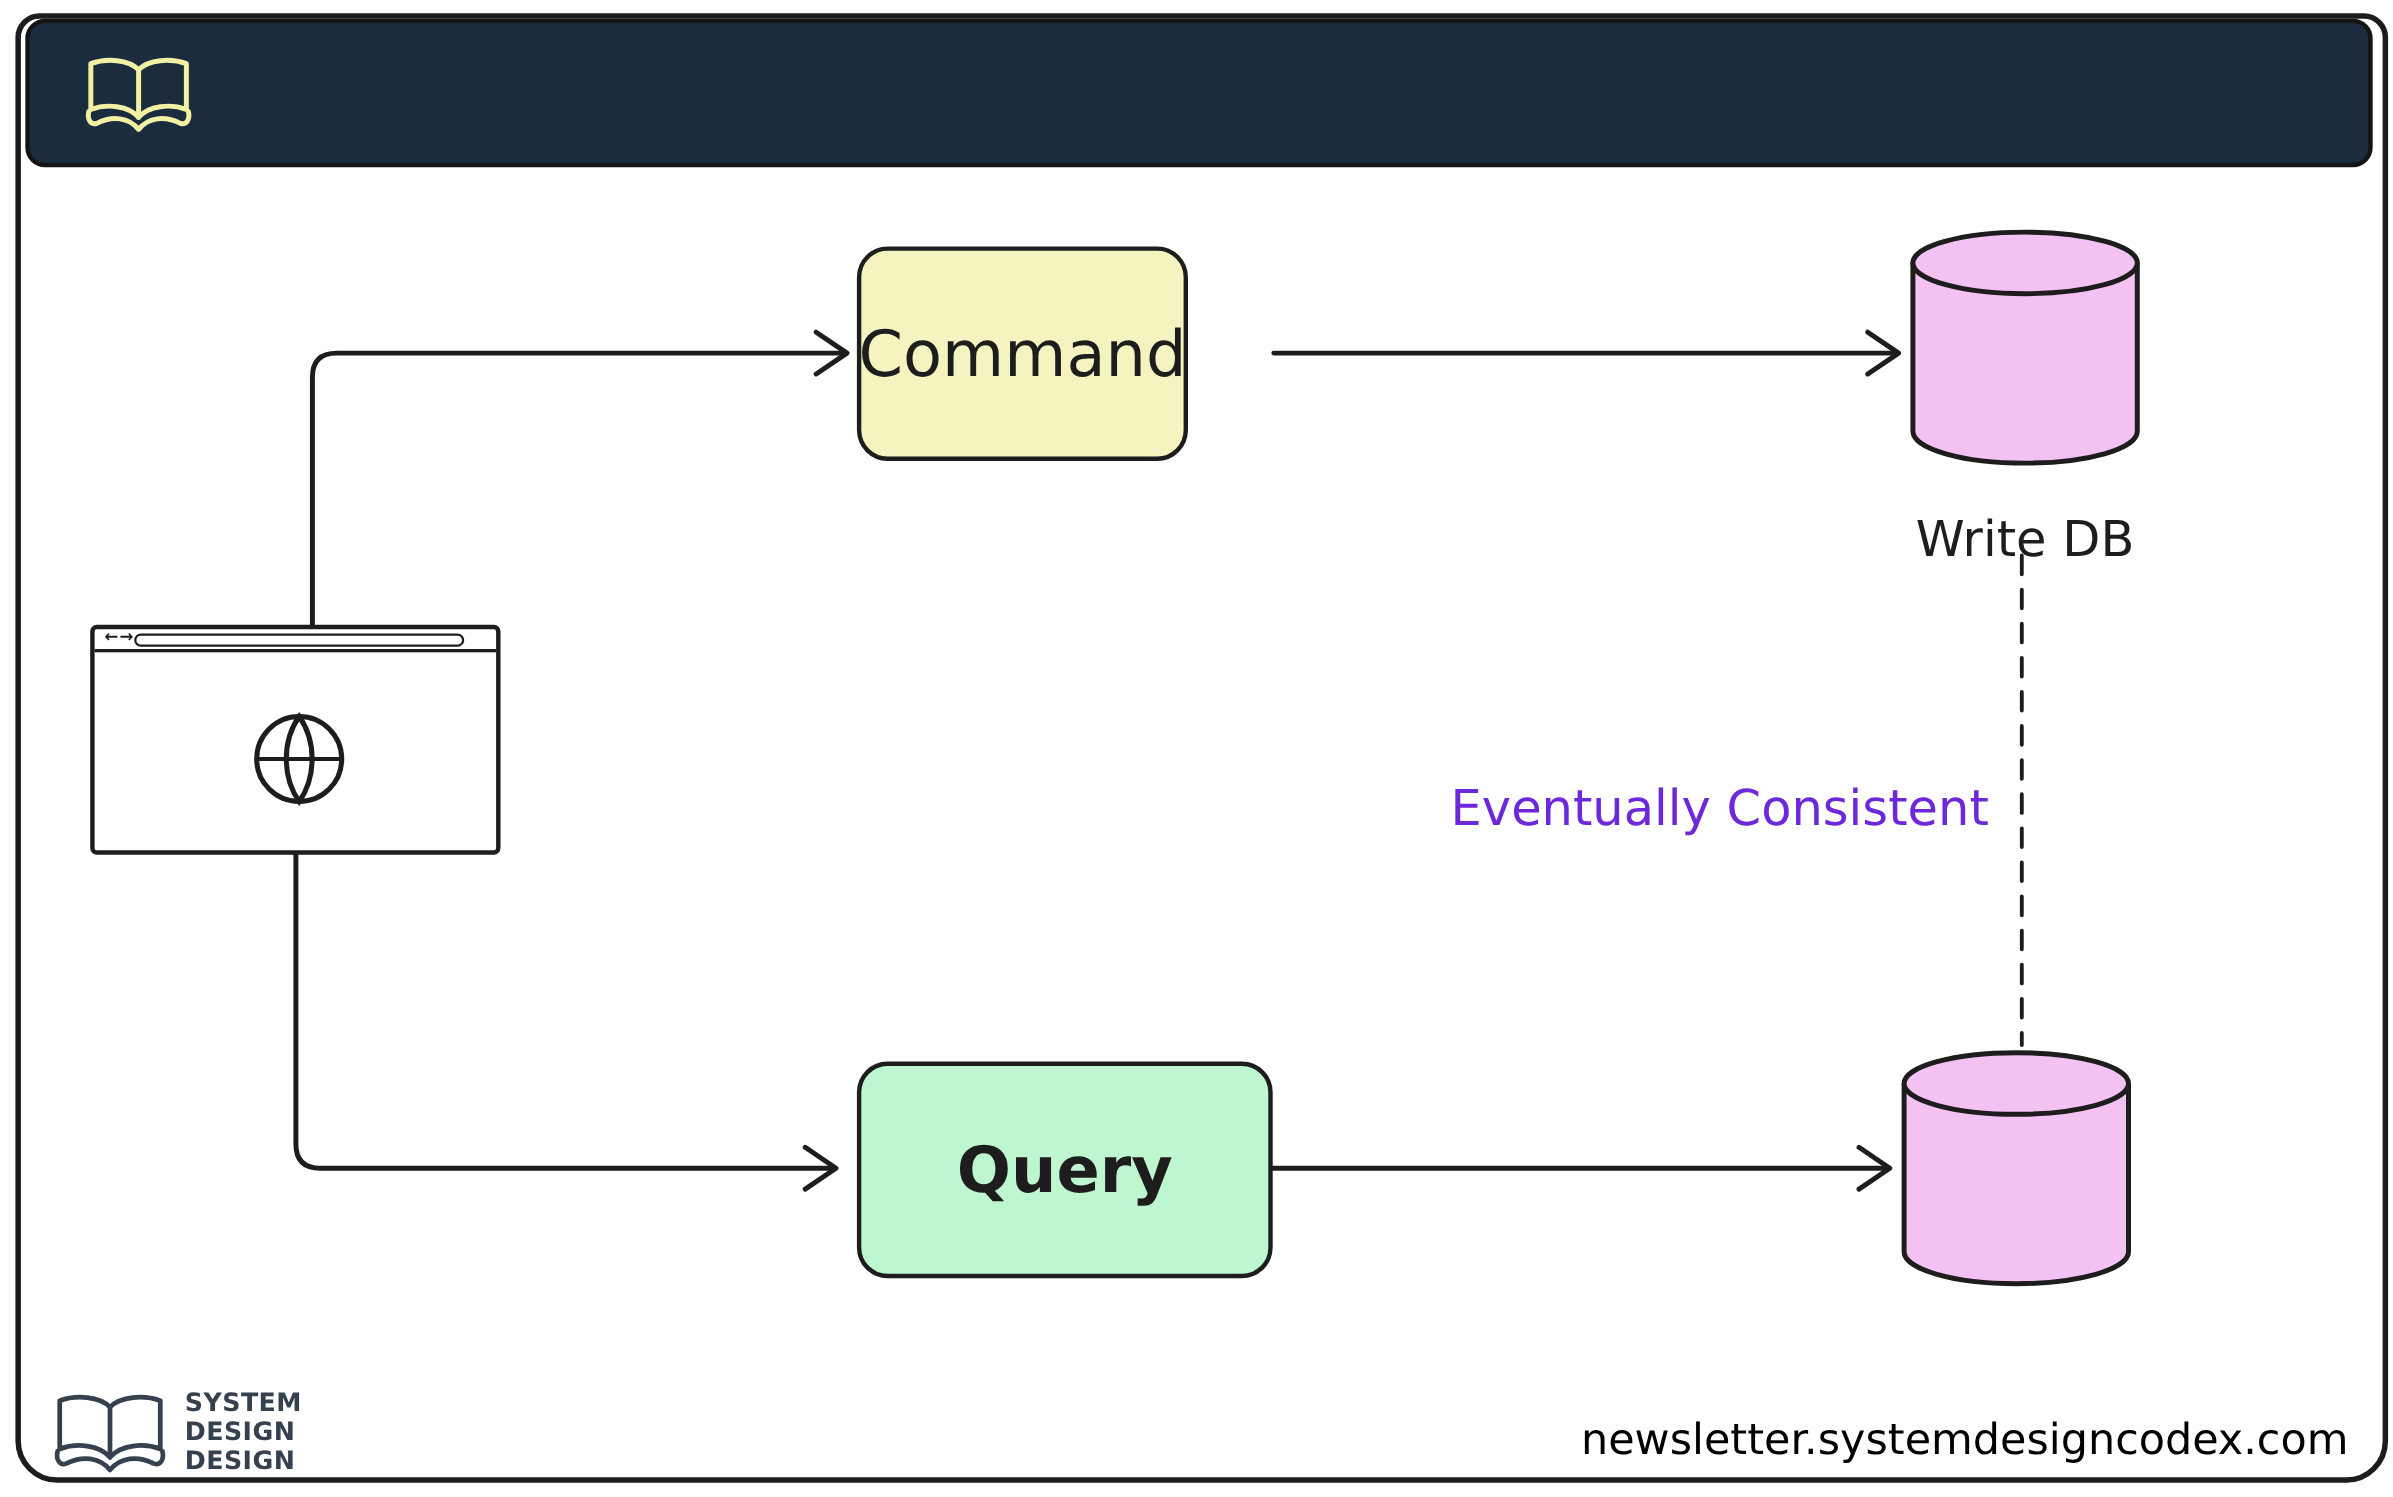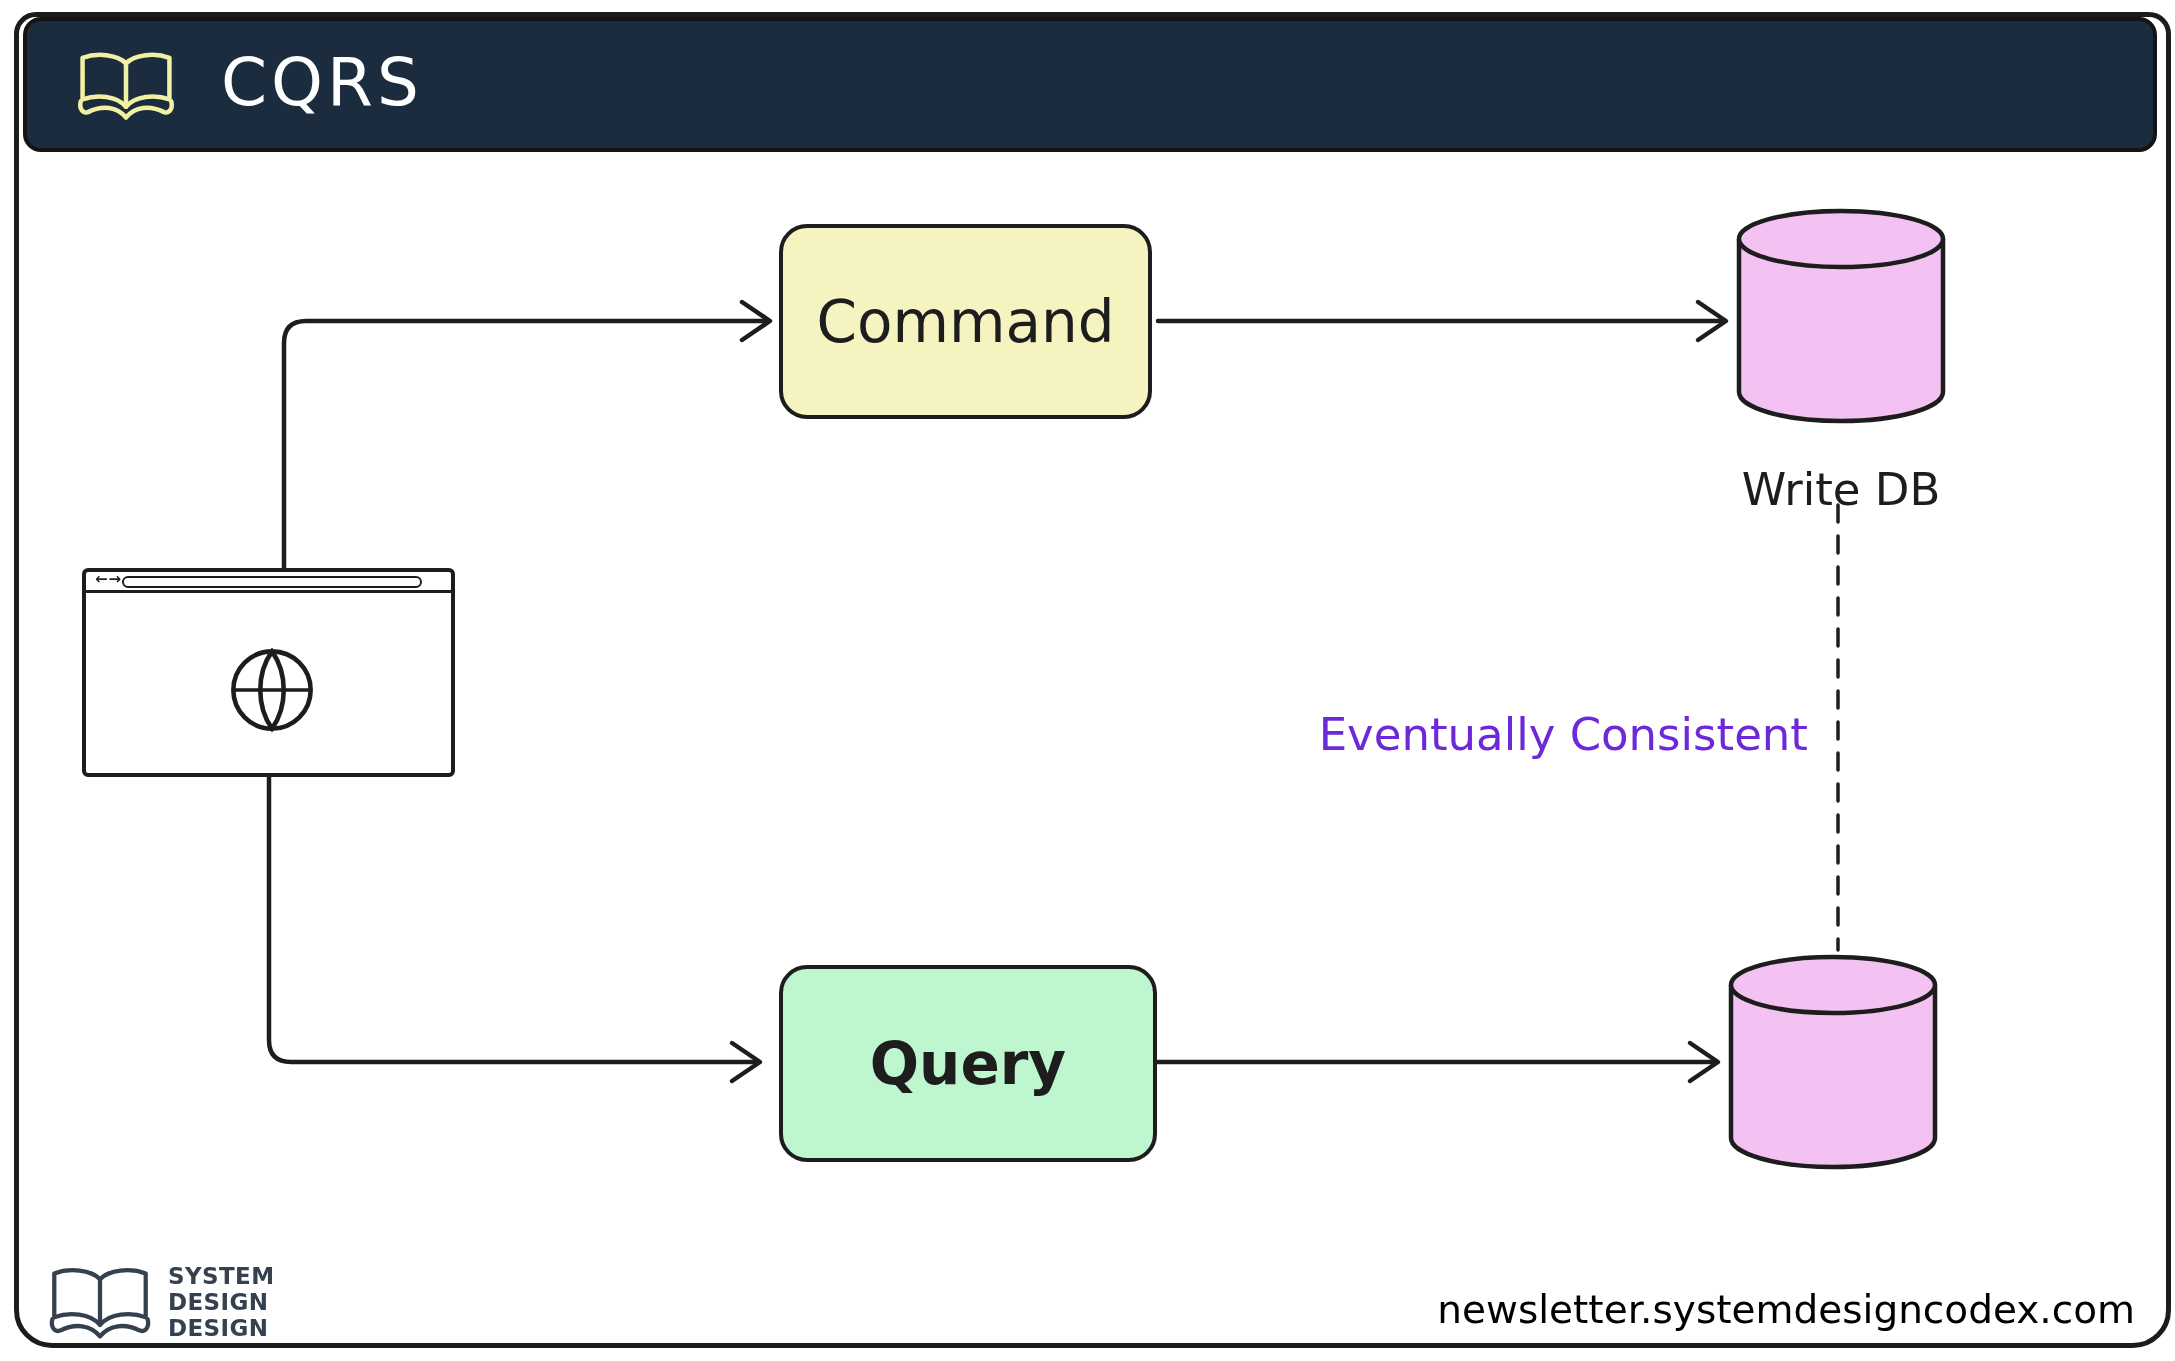--- a/index.html
+++ b/index.html
@@ -18,21 +18,21 @@
   }
   .header-title{
     color:#ffffff;font-size:66px;letter-spacing:4px;margin-left:36px;margin-top:-4px;
   }
   .connectors{position:absolute;left:0;top:0;z-index:1;pointer-events:none;}
   .node{
     position:absolute;display:flex;align-items:center;justify-content:center;
     border:4.5px solid #1d1d1d;border-radius:28px;box-sizing:border-box;
     font-size:58px;z-index:2;
   }
-  .node.command{left:779px;top:224px;width:373px;height:195px;background:var(--command-fill,#f5f4c0);}
+  .node.command{left:779px;top:224px;width:301px;height:195px;background:var(--command-fill,#f5f4c0);}
   .node.query{left:779px;top:965px;width:378px;height:197px;background:var(--query-fill,#bef6d0);font-weight:bold;}
   .browser{
     position:absolute;left:82px;top:568px;width:373px;height:209px;background:#ffffff;
     border:4px solid #1d1d1d;border-radius:6px;box-sizing:border-box;z-index:2;
   }
   .browser-topbar{
     position:absolute;left:0;top:0;width:100%;height:21px;border-bottom:3px solid #1d1d1d;box-sizing:border-box;
   }
   .nav-arrows{position:absolute;left:9px;top:-2px;font-size:15px;font-weight:bold;letter-spacing:1px;color:#1d1d1d;}
   .url-pill{
@@ -64,21 +64,20 @@
 <div class="canvas">
 
   <div class="frame"></div>
 
   <div class="header">
     <svg width="118" height="76" viewBox="0 0 120 84" fill="none" stroke="var(--accent-yellow,#f2f0a2)" stroke-width="5" stroke-linecap="round" stroke-linejoin="round">
       <path d="M60 18 C50 8 28 6 12 12 L12 58 C28 52 50 54 60 66 C70 54 92 52 108 58 L108 12 C92 6 70 8 60 18 Z"></path>
       <path d="M60 18 L60 66"></path>
       <path d="M10 60 C8 68 12 74 18 72 C34 64 50 66 60 78 C70 66 86 64 102 72 C108 74 112 68 110 60"></path>
     </svg>
-    <div class="header-title">CQRS</div>
   </div>
 
   <svg class="connectors" width="2175" height="1361" viewBox="0 0 2175 1361" fill="none" stroke="var(--stroke,#1d1d1d)" stroke-width="4.5" stroke-linecap="round" stroke-linejoin="round">
     <path d="M284 568 L284 343 Q284 321 306 321 L766 321"></path>
     <path d="M742 302 L770 321 L742 340"></path>
     <path d="M1158 321 L1722 321"></path>
     <path d="M1698 302 L1726 321 L1698 340"></path>
     <path d="M269 777 L269 1040 Q269 1062 291 1062 L756 1062"></path>
     <path d="M732 1043 L760 1062 L732 1081"></path>
     <path d="M1157 1062 L1714 1062"></path>

